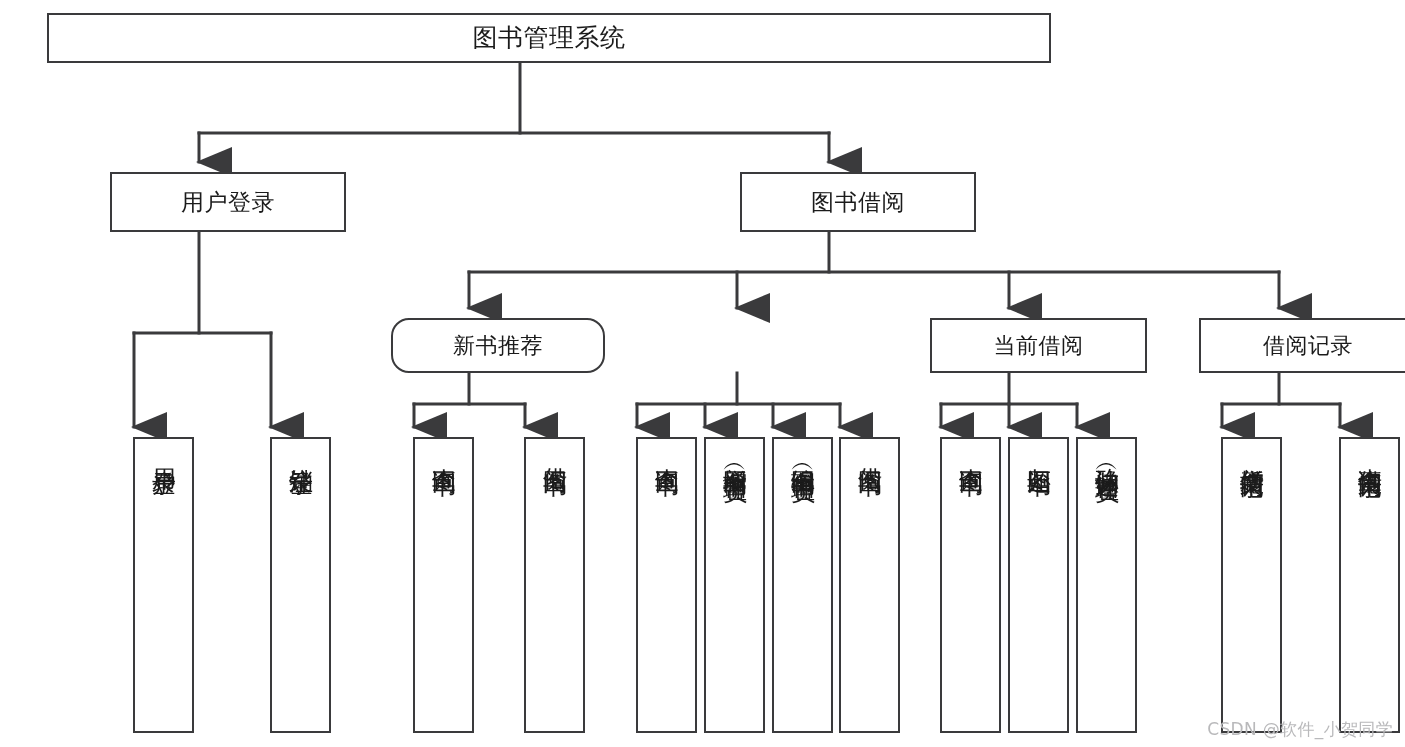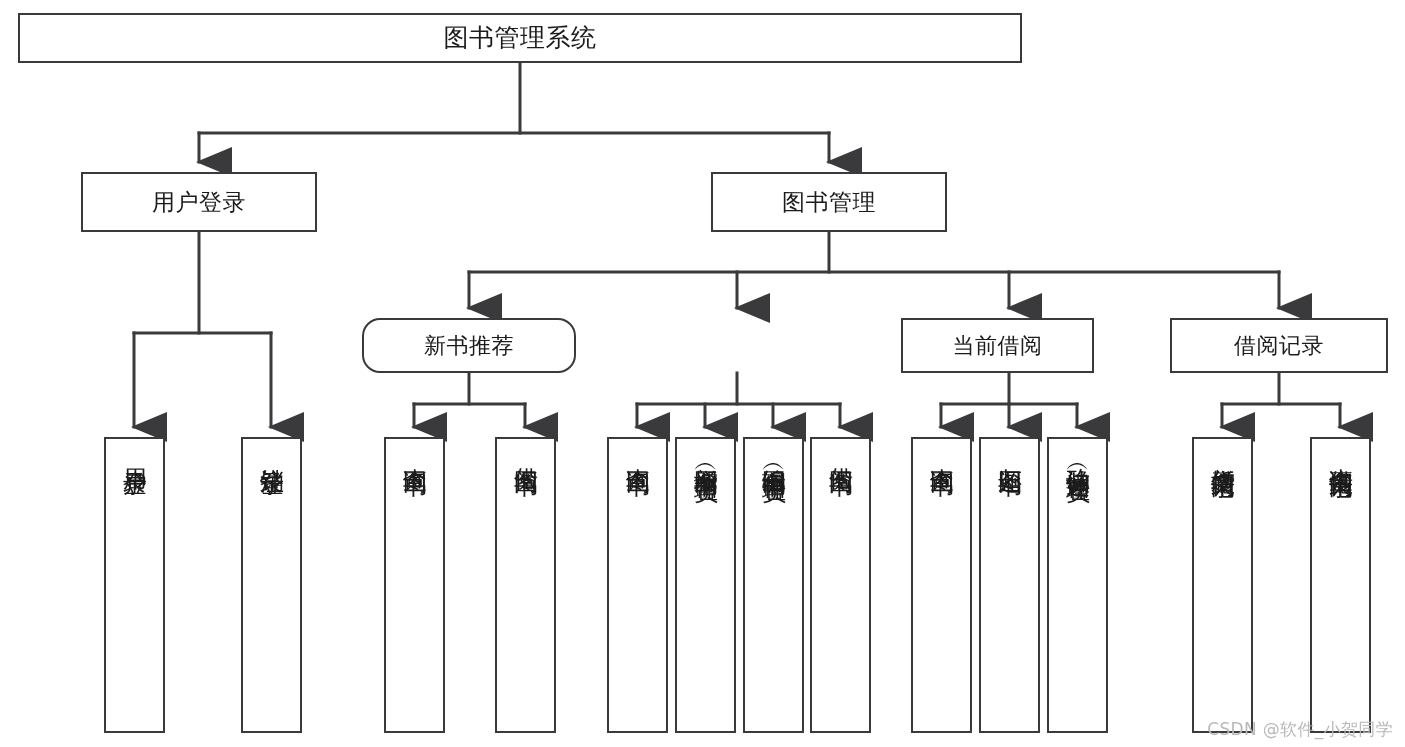--- a/index.html
+++ b/index.html
@@ -26,20 +26,21 @@
   
   .node{
     position:absolute;
     box-sizing:border-box;
     background:#ffffff;
     border:2px solid #3a3a3c;
     display:flex;
     align-items:center;
     justify-content:center;
     z-index:2;
+    margin-left:29px;
   }
   .node .label{
     display:block;
     text-align:center;
     letter-spacing:.02em;
     color:#1b1b1b;
     line-height:1.15;
   }
   
   .node.root{ left:18px; top:13px; width:1004px; height:50px; }
@@ -47,21 +48,21 @@
   
   .node.lvl2{ top:172px; height:60px; }
   .node.lvl2 .label{ font-size:23px; }
   .node.n-user-login{ left:81px;  width:236px; }
   .node.n-book-mgmt{ left:711px;  width:236px; }
   
   .node.lvl3{ top:318px; height:55px; }
   .node.lvl3 .label{ font-size:22px; }
   .node.n-new-book{  left:362px;  width:214px;border-radius:18px; }
   .node.n-borrow{    left:630px;  width:214px; }
-  .node.n-current{   left:901px;  width:193px; }
+  .node.n-current{   left:901px;  width:217px; }
   .node.n-record{    left:1170px; width:218px; }
   
   .node.leaf{
     top:437px;
     height:296px;
     align-items:flex-start;
     padding-top:10px;
   }
   .node.leaf .label{
     writing-mode:vertical-rl;
@@ -141,21 +142,21 @@
   </svg>
 
   <div class="node root">
     <span class="label">图书管理系统</span>
   </div>
 
   <div class="node lvl2 n-user-login">
     <span class="label">用户登录</span>
   </div>
   <div class="node lvl2 n-book-mgmt">
-    <span class="label">图书管理</span>
+    <span class="label">图书借阅</span>
   </div>
 
   <div class="node lvl3 n-new-book">
     <span class="label">新书推荐</span>
   </div>
   <div class="node lvl3 n-current">
     <span class="label">当前借阅</span>
   </div>
   <div class="node lvl3 n-record">
     <span class="label">借阅记录</span>

